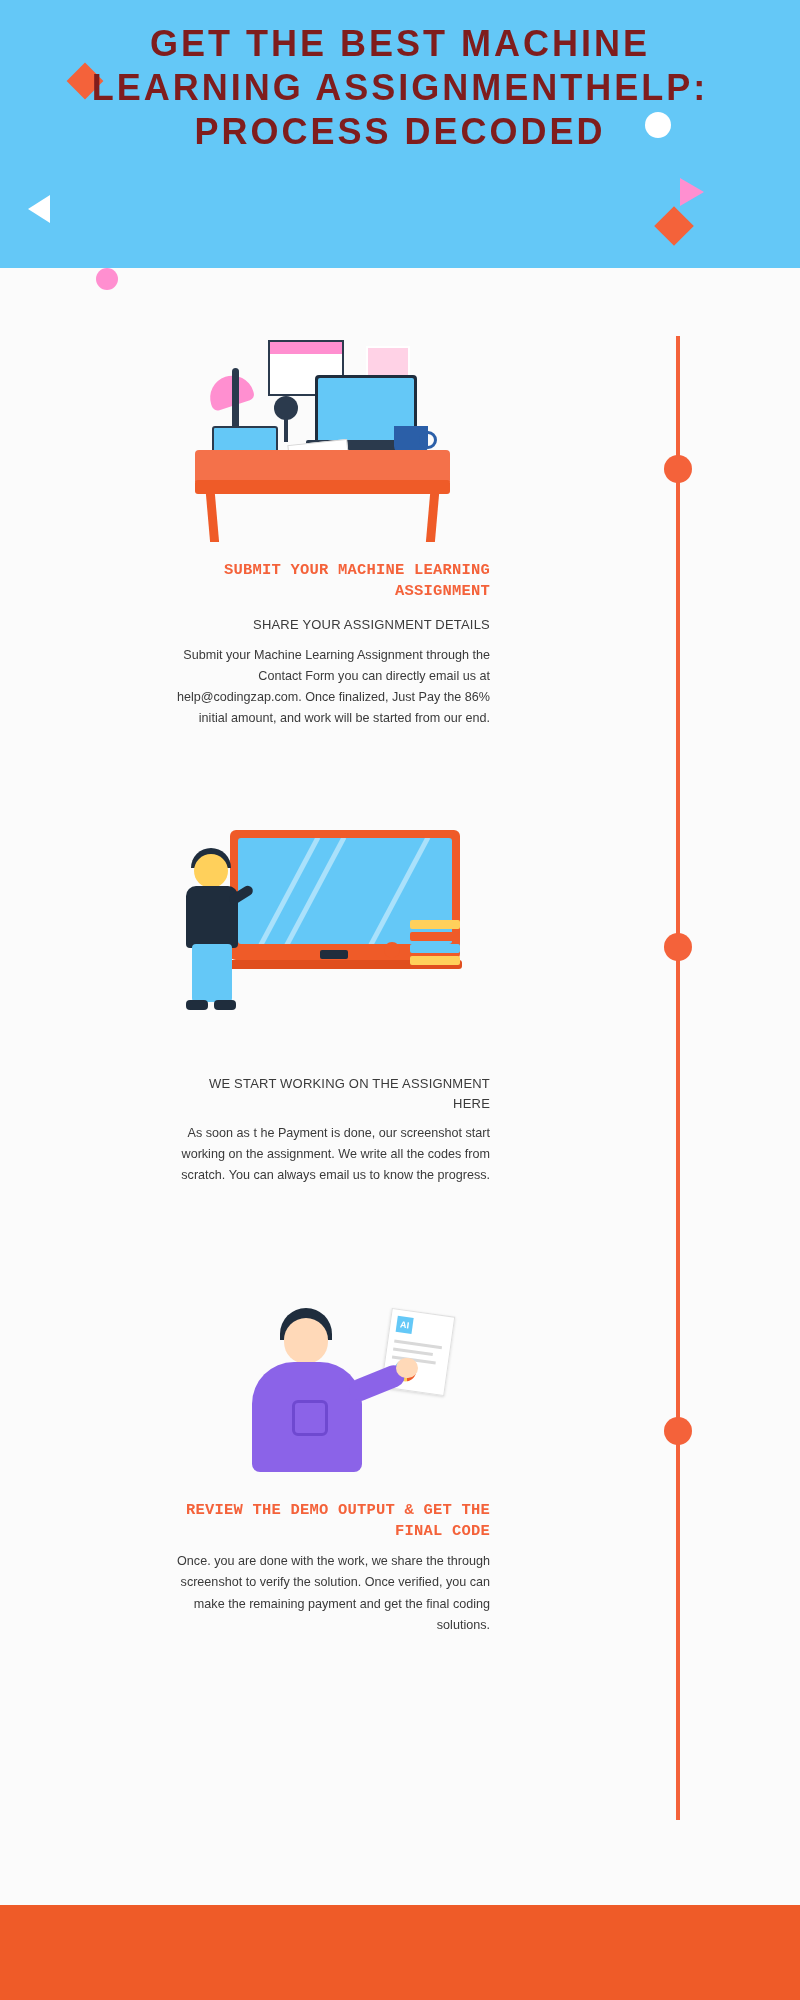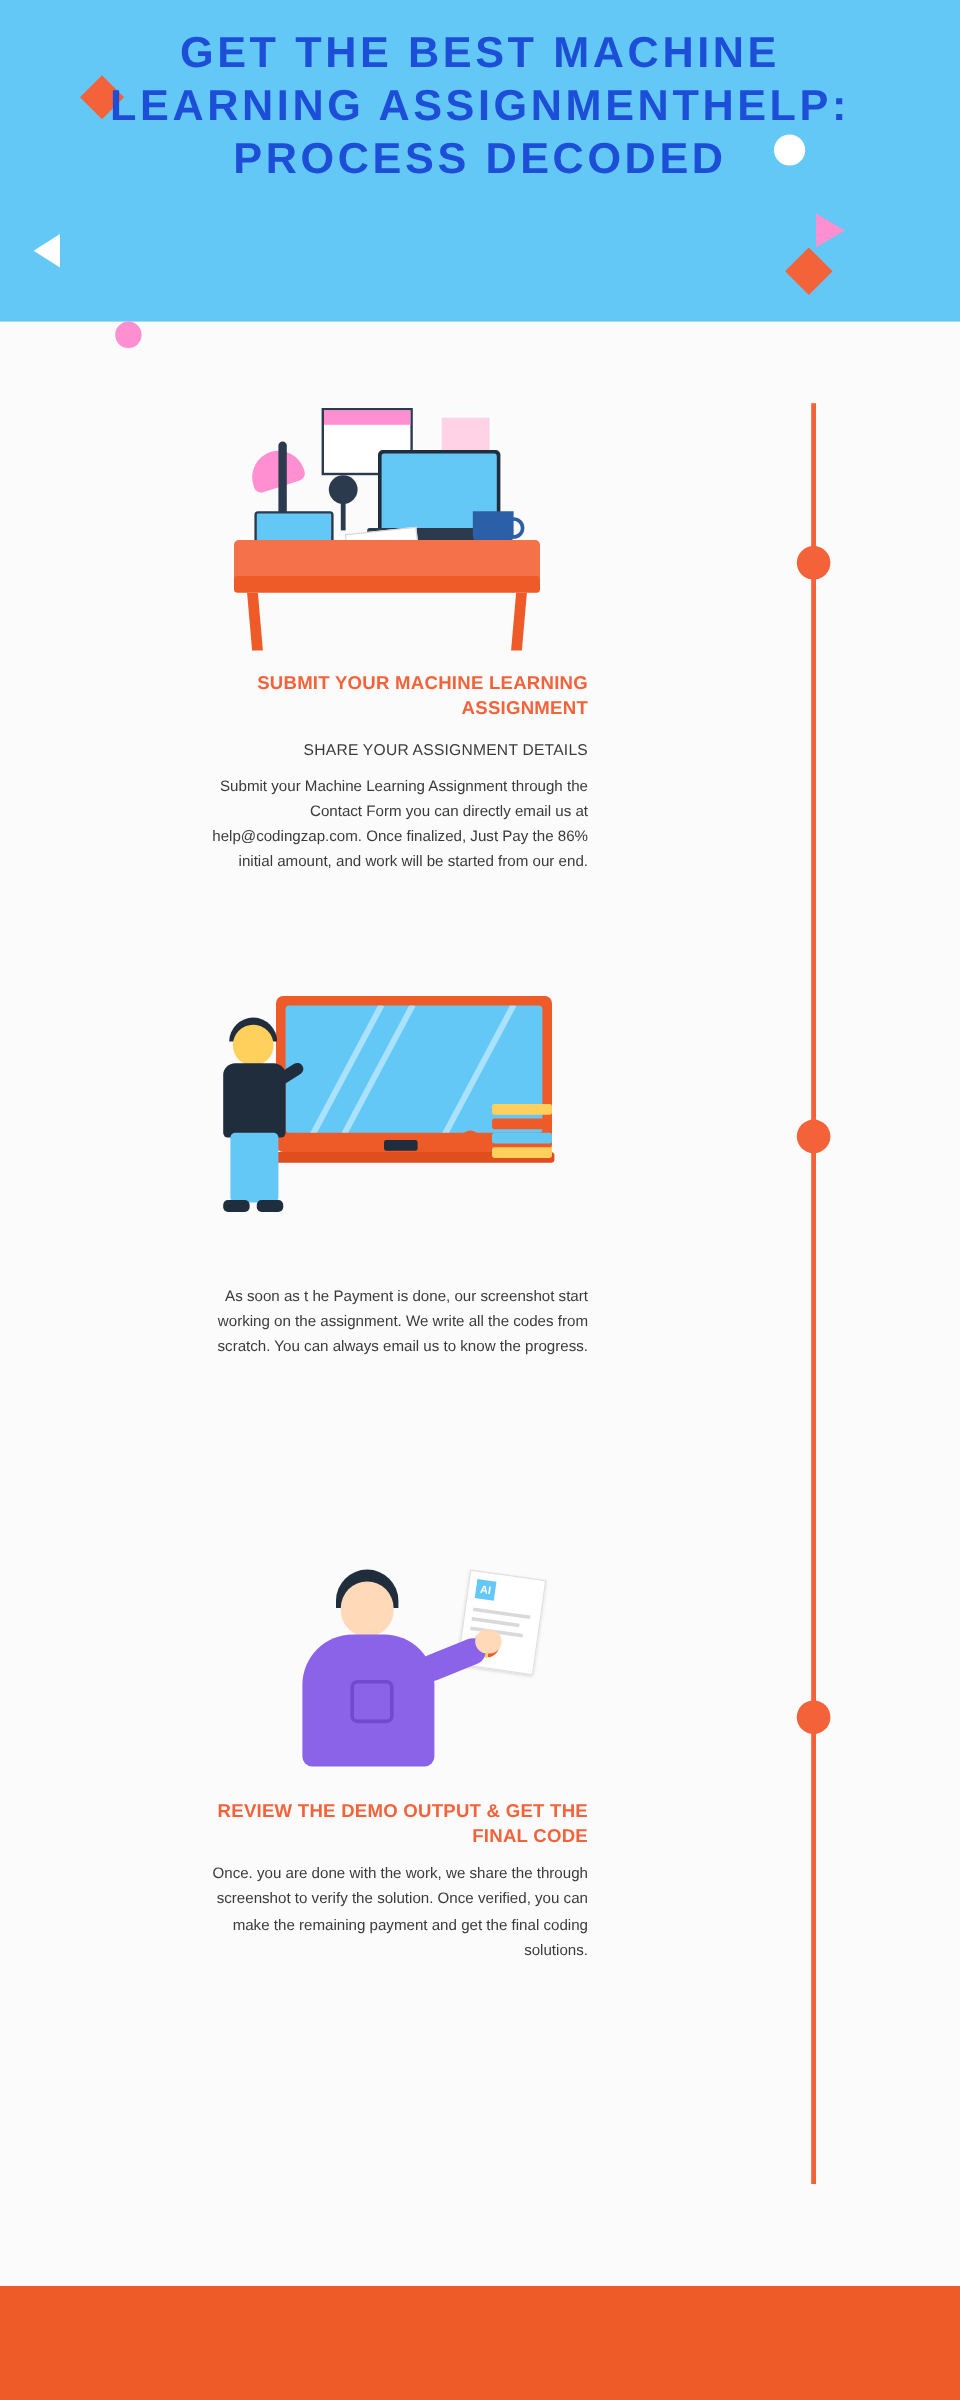--- a/index.html
+++ b/index.html
@@ -30,21 +30,21 @@
     height: 268px;
     background: #64c8f7;
     overflow: hidden;
   }
   .header-title {
     position: absolute;
     left: 40px;
     top: 22px;
     width: 720px;
     text-align: center;
-    color: #1d4ed8;
+    color: #7f1d1d;
     font-size: 36px;
     font-weight: bold;
     line-height: 1.22;
     letter-spacing: 3px;
     text-transform: uppercase;
     font-family: "Liberation Sans", sans-serif;
   }
   
   .sq-orange-1 {
     position: absolute;
@@ -135,20 +135,21 @@
     width: 320px;
     margin: 0 auto;
   }
   .step-heading {
     color: #f4623a;
     font-size: 15.5px;
     font-weight: bold;
     line-height: 1.33;
     text-transform: uppercase;
     letter-spacing: 0.2px;
+    font-family: Liberation Mono, monospace;
   }
   .step-sub {
     color: #3a3a3a;
     font-size: 13px;
     line-height: 1.5;
     text-transform: uppercase;
     letter-spacing: 0.2px;
     margin-top: 14px;
   }
   .step-body {
@@ -647,20 +648,21 @@
         <span style="background:#ffd05b;"></span>
       </div>
       <div class="person-hair"></div>
       <div class="person-head"></div>
       <div class="person-body"></div>
       <div class="person-arm"></div>
       <div class="person-legs"></div>
       <div class="person-shoe-l"></div>
       <div class="person-shoe-r"></div>
     </div>
+    <div class="step-sub align-right">WE START WORKING ON THE ASSIGNMENT HERE</div>
     <div class="step-body align-right">As soon as t he Payment is done, our screenshot start working on the assignment. We write all the codes from scratch. You can always email us to know the progress.</div>
   </div>
 
   <div class="step" id="step-3">
     <div class="step-illustration ill3">
       <div class="p3-doc2"></div>
       <div class="p3-doc">
         <div class="tag">AI</div>
         <div class="ln" style="top:30px;width:48px;"></div>
         <div class="ln" style="top:38px;width:40px;"></div>

